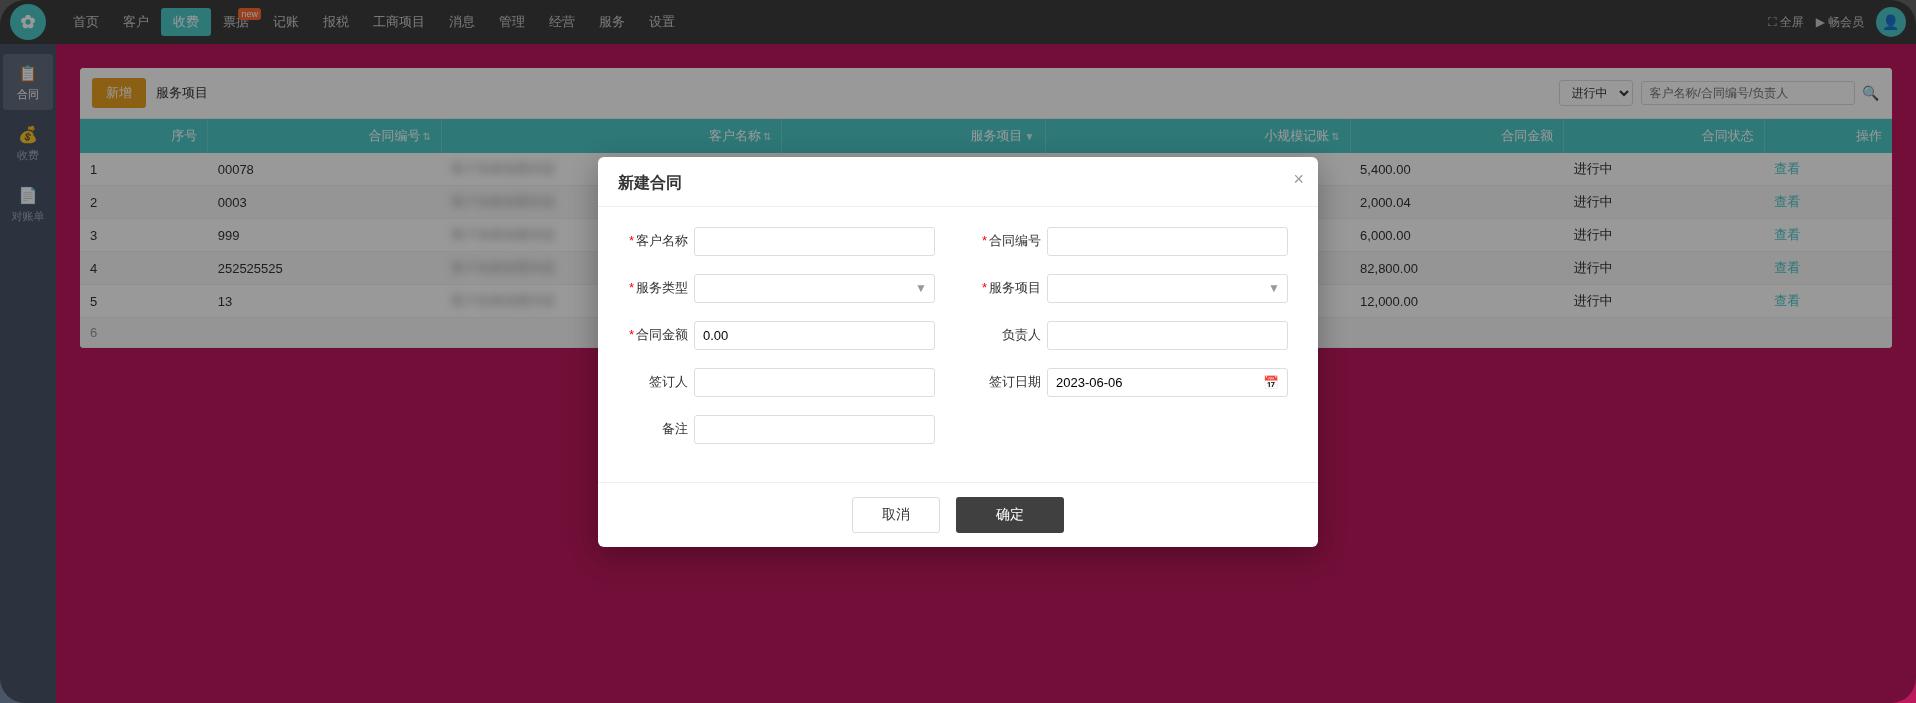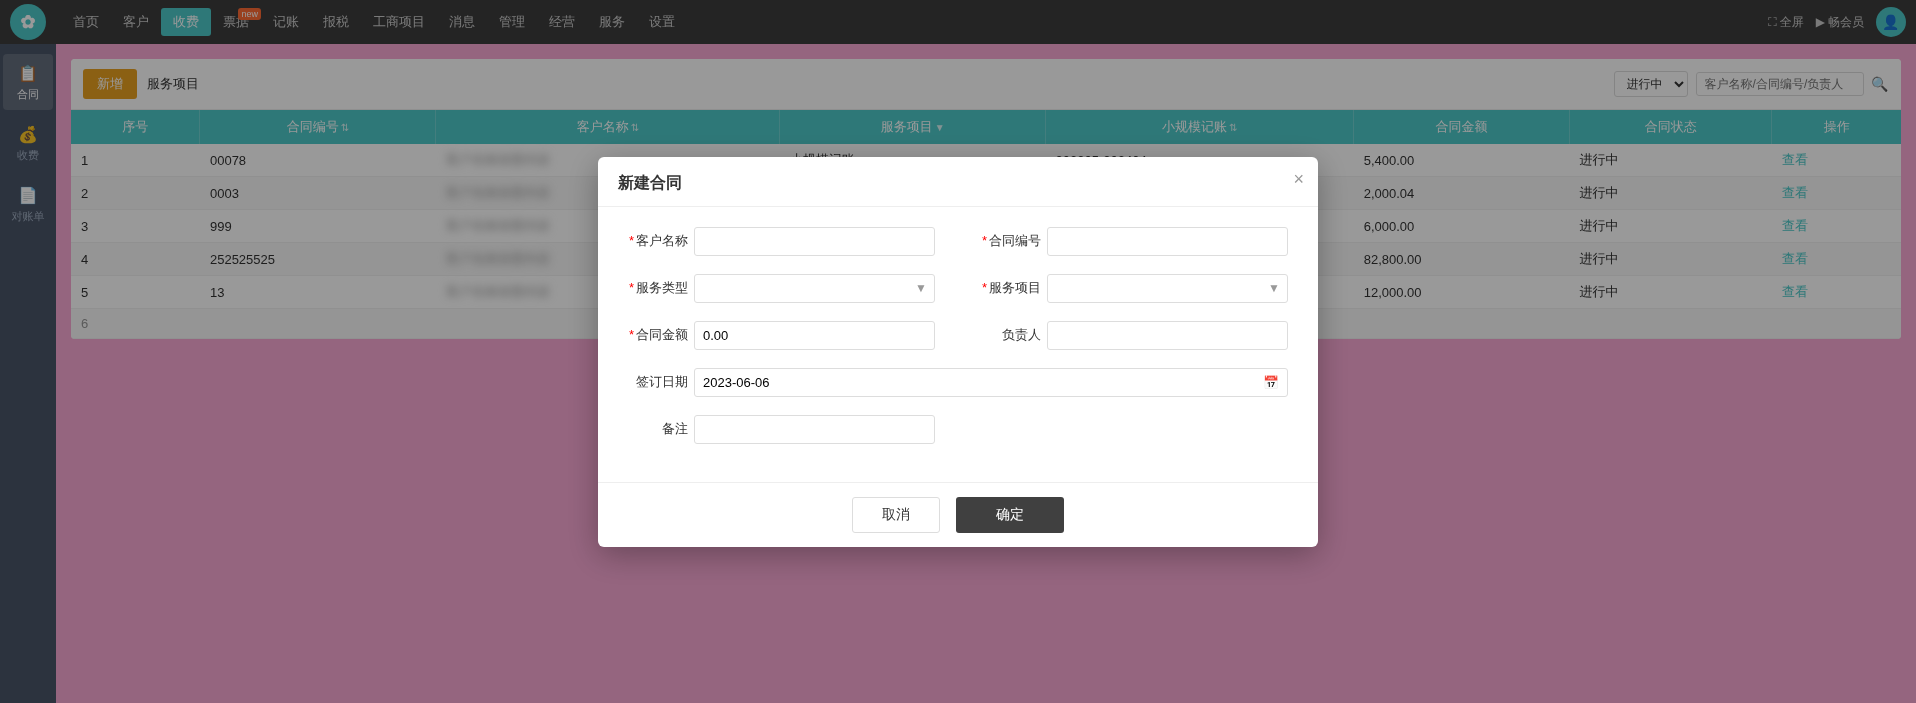--- a/index.html
+++ b/index.html
@@ -87,22 +87,22 @@
     .sidebar-item.active { background: rgba(255,255,255,0.15); color: white; }
     .sidebar-icon {
       width: 22px; height: 22px;
       display: flex; align-items: center; justify-content: center;
       font-size: 16px;
     }
 
     
     .content-area {
       flex: 1;
-      padding: 15px;
-      background: #f9a8d4;
+      padding: 24px;
+      background: #be185d;
       overflow: auto;
       position: relative;
     }
 
     
     .table-container {
       background: white;
       border-radius: 4px;
       overflow: hidden;
     }
@@ -130,38 +130,38 @@
       border-radius: 3px;
       background: white;
       font-size: 12px;
       color: #333;
     }
     .search-input {
       border: 1px solid #ddd;
       padding: 4px 8px;
       border-radius: 3px;
       font-size: 12px;
-      width: 168px;
+      width: 214px;
     }
     .search-btn {
       background: none; border: none; cursor: pointer; color: #666; font-size: 14px;
     }
 
     
     .data-table {
       width: 100%;
       border-collapse: collapse;
     }
     .data-table thead tr {
       background: #4dc8c8;
       color: white;
     }
     .data-table thead th {
       padding: 8px 10px;
-      text-align: center;
+      text-align: right;
       font-weight: normal;
       font-size: 13px;
       border-right: 1px solid rgba(255,255,255,0.2);
       white-space: nowrap;
     }
     .data-table thead th:last-child { border-right: none; }
     .data-table tbody tr { border-bottom: 1px solid #f0f0f0; }
     .data-table tbody tr:nth-child(even) { background: #f8f8f8; }
     .data-table tbody td {
       padding: 7px 10px;
@@ -174,20 +174,21 @@
 
     
     .blurred { filter: blur(4px); user-select: none; color: #999; }
 
     
     .modal-overlay {
       position: fixed; top: 0; left: 0; right: 0; bottom: 0;
       background: rgba(0,0,0,0.4);
       display: flex; align-items: center; justify-content: center;
       z-index: 1000;
+      border-radius: 25px;
     }
     .modal {
       background: white;
       border-radius: 6px;
       width: 720px;
       padding: 0;
       position: relative;
       box-shadow: 0 8px 32px rgba(0,0,0,0.3);
     }
     .modal-header {
@@ -480,20 +481,26 @@
           <span class="form-label">
             <span>负责人</span>
           </span>
           <input class="form-input" type="text" style="">
         </div>
       </div>
 
       <div class="form-row">
         <div class="form-field">
           <span class="form-label">
+            <span>签订人</span>
+          </span>
+          <input class="form-input" type="text" style="">
+        </div>
+        <div class="form-field">
+          <span class="form-label">
             <span>签订日期</span>
           </span>
           <div class="date-input-wrap">
             <input class="form-input" type="text" value="2023-06-06" style="">
             <span class="calendar-icon">📅</span>
           </div>
         </div>
       </div>
 
       <div class="form-row">

